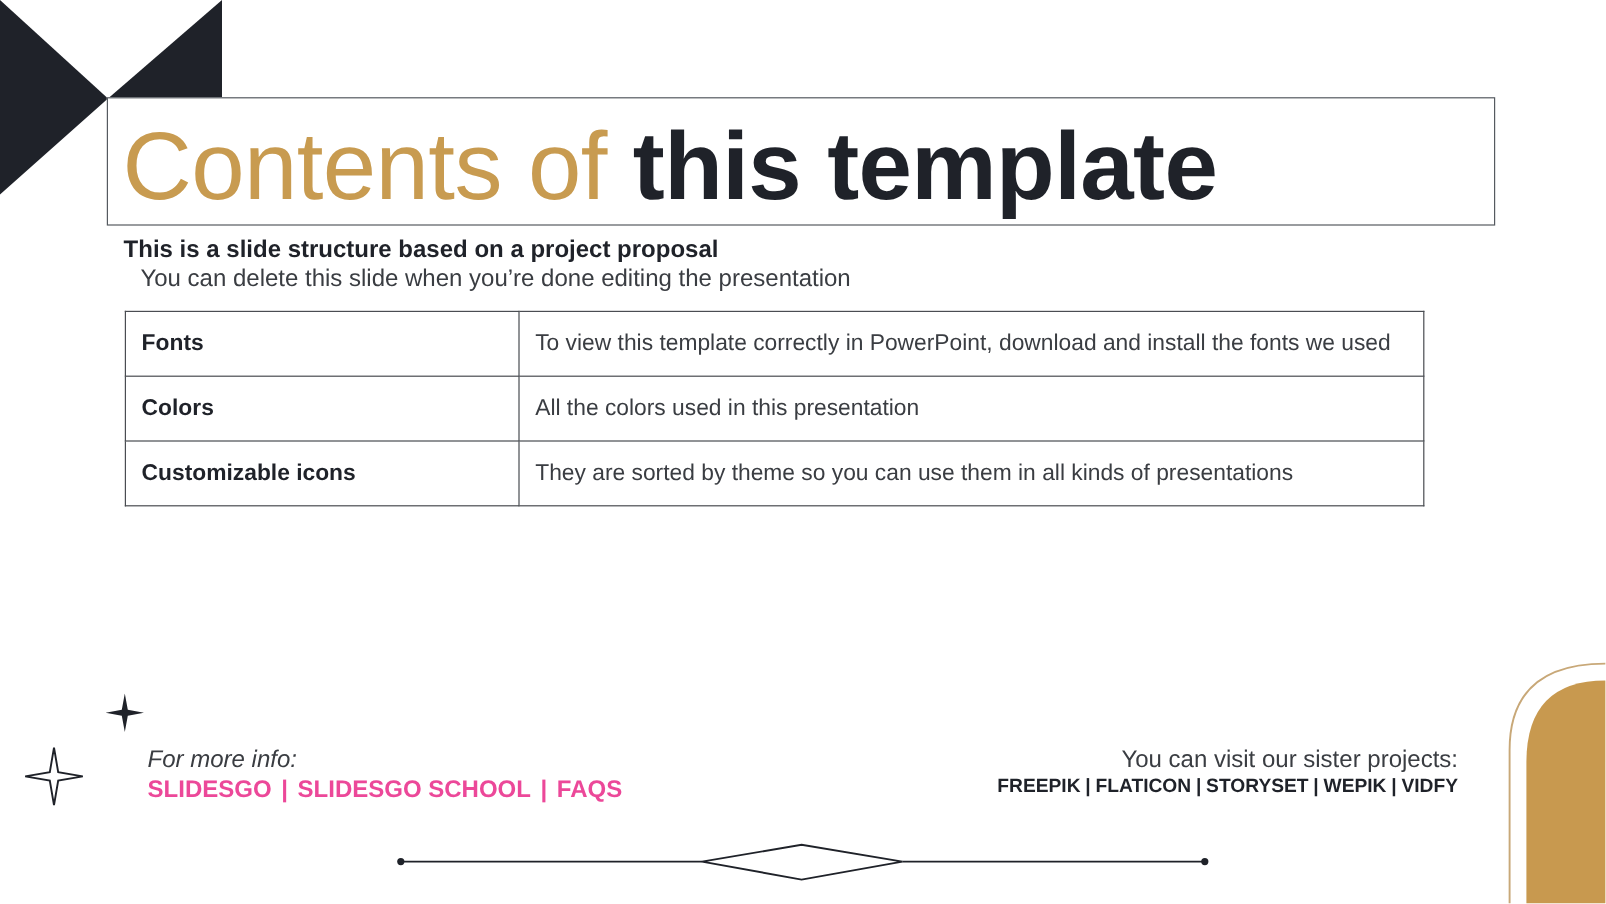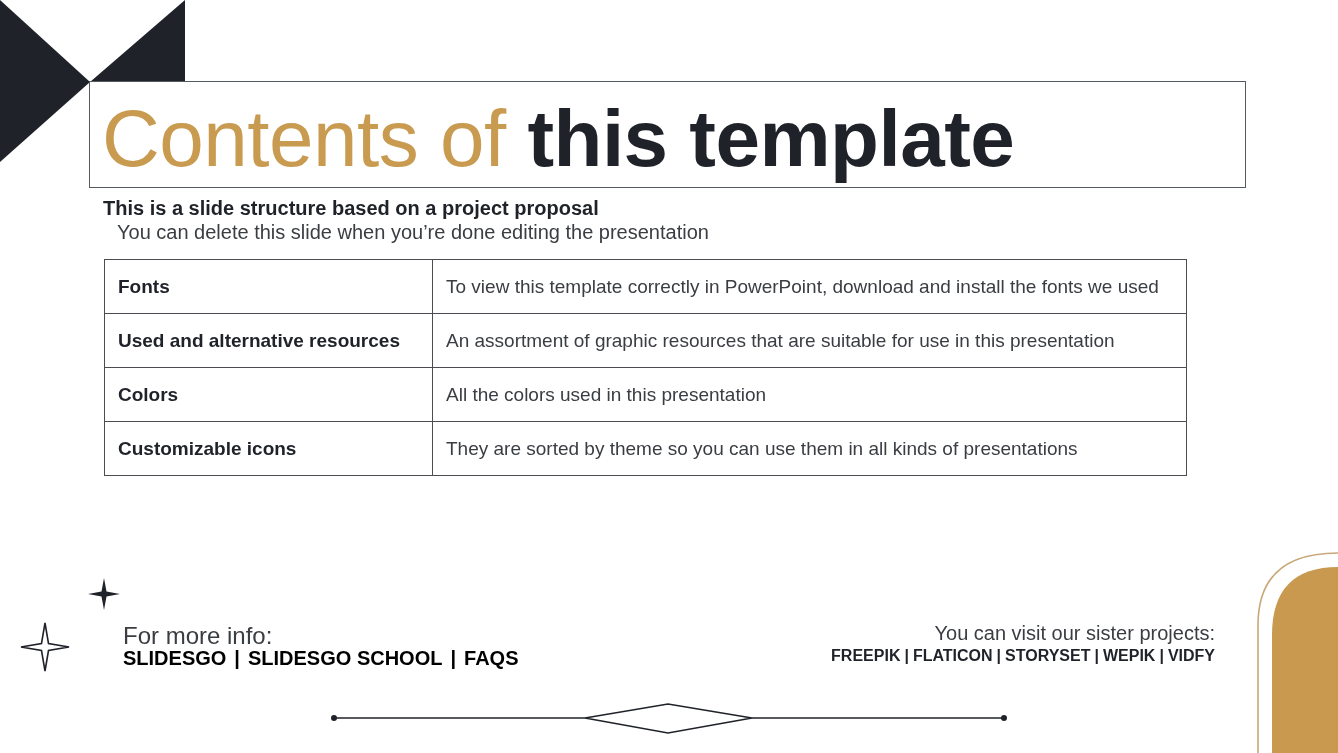--- a/index.html
+++ b/index.html
@@ -23,22 +23,22 @@
   #subtitle-light { left: 117px; top: 221px; font-size: 20px; color: #3a3d42; white-space: nowrap; }
   #contents-table {
     left: 104px; top: 259px; width: 1083px; border-collapse: collapse;
   }
   #contents-table td {
     border: 1.5px solid #4a4d52; height: 53px; padding: 0 0 0 13px;
     font-size: 19px; vertical-align: middle; white-space: nowrap;
   }
   #contents-table td.k { width: 314px; font-weight: 700; color: #1f2229; }
   #contents-table td.v { color: #3a3d42; }
-  #footer-left-label { left: 123px; top: 622px; font-size: 24px; color: #3a3d42; }
-  #footer-left-links { left: 123px; top: 647px; font-size: 20px; font-weight: 700; color: #000000; white-space: nowrap; }
+  #footer-left-label { left: 123px; top: 622px; font-size: 20px; color: #3a3d42; font-style: italic; }
+  #footer-left-links { left: 123px; top: 647px; font-size: 20px; font-weight: 700; color: #ec4899; white-space: nowrap; }
   #footer-right-label { right: 123px; top: 622px; font-size: 20px; color: #3a3d42; text-align: right; }
   #footer-right-links { right: 123px; top: 647px; font-size: 16px; font-weight: 700; color: #1f2229; white-space: nowrap; text-align: right; }
   .link { cursor: pointer; }
   .sep { padding: 0 8px; }
   .sep-tight { padding: 0 4px; }
 </style>
 </head>
 <body>
 
 <svg id="deco-top-left" class="abs" width="190" height="165" viewBox="0 0 190 165">
@@ -50,24 +50,20 @@
 <h1 id="title" class="abs"><span class="light">Contents of</span> <span class="bold">this template</span></h1>
 
 <div id="subtitle-strong" class="abs">This is a slide structure based on a project proposal</div>
 <div id="subtitle-light" class="abs">You can delete this slide when you’re done editing the presentation</div>
 
 <table id="contents-table" class="abs">
   <tbody>
     <tr>
       <td class="k">Fonts</td>
       <td class="v">To view this template correctly in PowerPoint, download and install the fonts we used</td>
-    </tr>
-    <tr>
-      <td class="k">Used and alternative resources</td>
-      <td class="v">An assortment of graphic resources that are suitable for use in this presentation</td>
     </tr>
     <tr>
       <td class="k">Colors</td>
       <td class="v">All the colors used in this presentation</td>
     </tr>
     <tr>
       <td class="k">Customizable icons</td>
       <td class="v">They are sorted by theme so you can use them in all kinds of presentations</td>
     </tr>
   </tbody>

